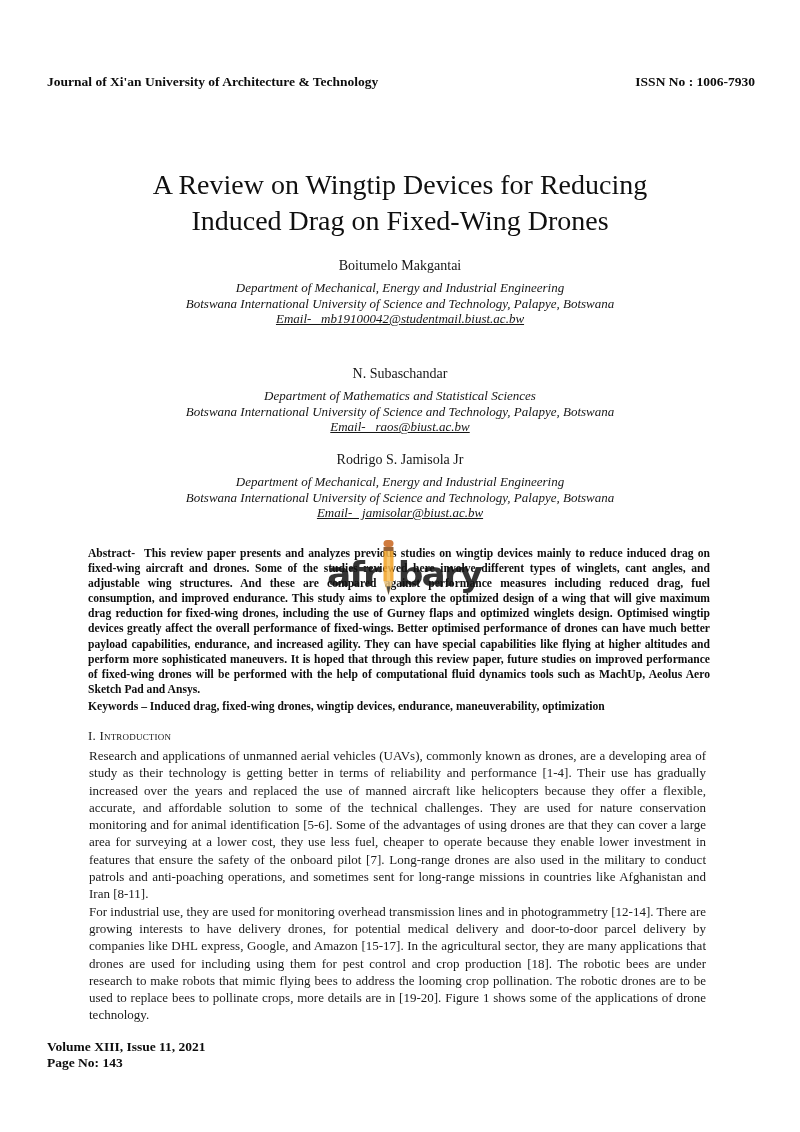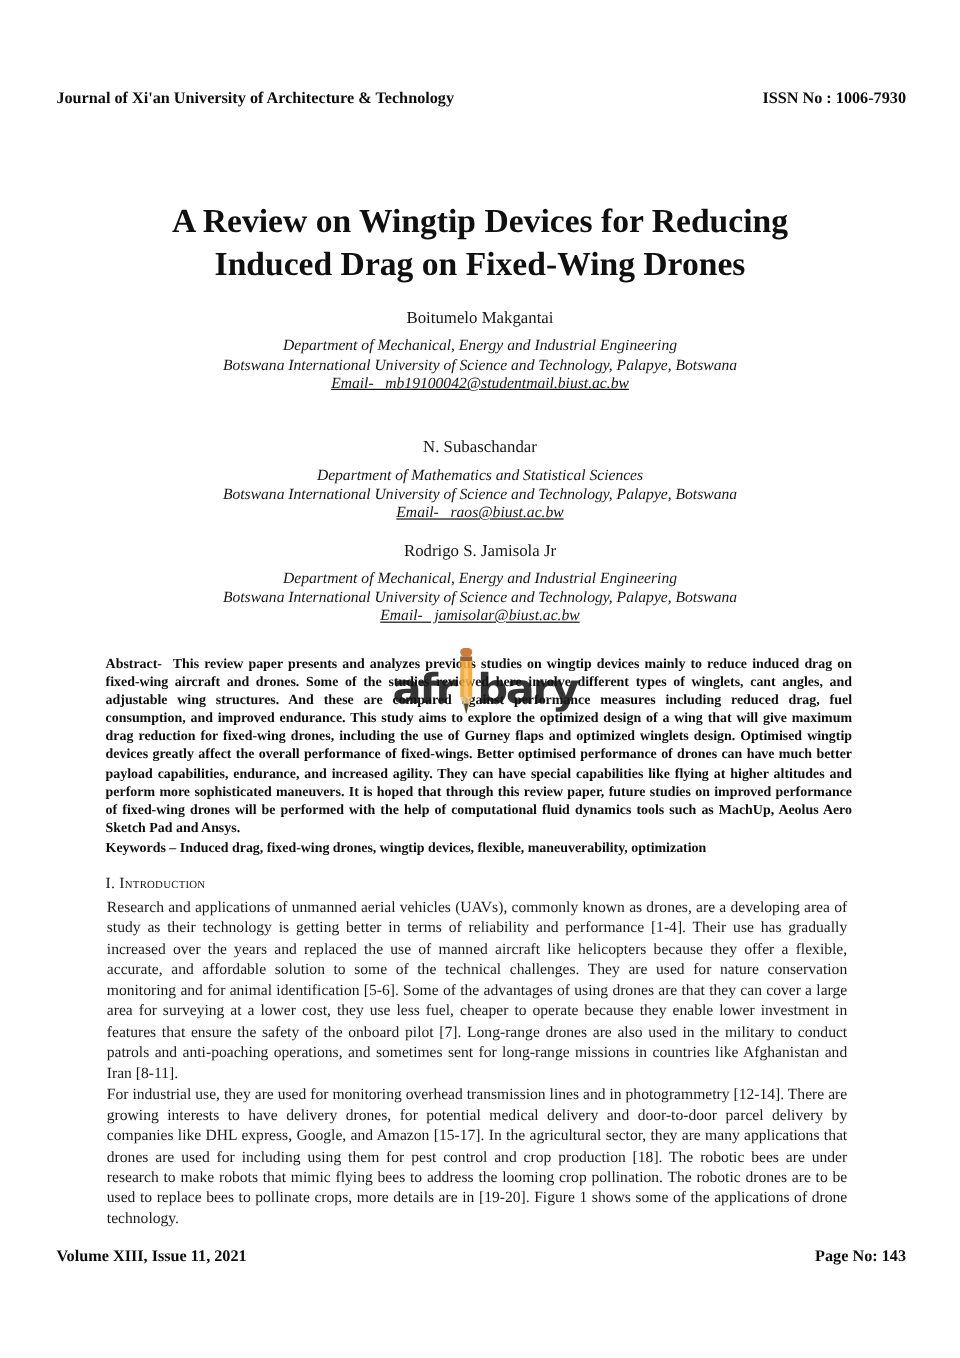--- a/index.html
+++ b/index.html
@@ -14,21 +14,21 @@
   .pg-header{
     position:absolute;top:74px;left:47px;right:45px;
     display:flex;justify-content:space-between;align-items:baseline;
     font-size:13.5px;font-weight:bold;color:#0d0d0d;gap:24px;
   }
   .title{
     position:absolute;top:167px;left:0;right:0;
     margin:0;text-align:center;
     font-size:28px;font-weight:normal;line-height:36px;color:#101010;
   }
-  .title .t-line{display:block;font-weight:bold;}
+  .title .t-line{display:block;}
   .author{
     position:absolute;left:0;right:0;text-align:center;
     font-size:13px;line-height:15.4px;color:#151515;
   }
   .a-name{font-size:14px;margin-bottom:7px;}
   .a-it{font-style:italic;}
   .a-email{font-style:italic;text-decoration:underline;white-space:pre-wrap;}
   .abstract{
     position:absolute;top:546px;left:88px;width:622px;
     margin:0;text-align:justify;
@@ -45,21 +45,21 @@
     font-size:13px;font-variant:small-caps;letter-spacing:.2px;color:#151515;
   }
   .body-text{
     position:absolute;top:747px;left:89px;width:617px;
     font-size:13px;line-height:17.3px;text-align:justify;color:#1a1a1a;
   }
   .body-text p{margin:0;}
   .pg-footer{
     position:absolute;top:1039px;left:47px;right:45px;
     display:flex;justify-content:space-between;align-items:baseline;
-    font-size:13.5px;font-weight:bold;color:#0d0d0d;
+    font-size:13.5px;font-weight:bold;color:#0d0d0d;flex-direction:column;
   }
   .watermark{
     position:absolute;top:539px;left:327px;
     display:flex;align-items:flex-end;
     opacity:.86;
     pointer-events:none;
   }
   .wm-text{
     font-family:"DejaVu Sans", sans-serif;
     font-weight:bold;
@@ -106,21 +106,21 @@
     <div class="a-it">Department of Mechanical, Energy and Industrial Engineering</div>
     <div class="a-it">Botswana International University of Science and Technology, Palapye, Botswana</div>
     <div class="a-email">Email-   jamisolar@biust.ac.bw</div>
   </section>
 
   <p class="abstract">
     <span class="abs-label">Abstract-</span><span>This review paper presents and analyzes previous studies on wingtip devices mainly to reduce induced drag on fixed-wing aircraft and drones. Some of the studies reviewed here involve different types of winglets, cant angles, and adjustable wing structures. And these are compared against performance measures including reduced drag, fuel consumption, and improved endurance. This study aims to explore the optimized design of a wing that will give maximum drag reduction for fixed-wing drones, including the use of Gurney flaps and optimized winglets design. Optimised wingtip devices greatly affect the overall performance of fixed-wings. Better optimised performance of drones can have much better payload capabilities, endurance, and increased agility. They can have special capabilities like flying at higher altitudes and perform more sophisticated maneuvers. It is hoped that through this review paper, future studies on improved performance of fixed-wing drones will be performed with the help of computational fluid dynamics tools such as MachUp, Aeolus Aero Sketch Pad and Ansys.</span>
   </p>
 
   <p class="keywords">
-    <span>Keywords – Induced drag, fixed-wing drones, wingtip devices, flexible, maneuverability, optimization</span>
+    <span>Keywords – Induced drag, fixed-wing drones, wingtip devices, endurance, maneuverability, optimization</span>
   </p>
 
   <h2 class="sec-head">
     <span>I. Introduction</span>
   </h2>
 
   <div class="body-text">
     <p>Research and applications of unmanned aerial vehicles (UAVs), commonly known as drones, are a developing area of study as their technology is getting better in terms of reliability and performance [1-4]. Their use has gradually increased over the years and replaced the use of manned aircraft like helicopters because they offer a flexible, accurate, and affordable solution to some of the technical challenges. They are used for nature conservation monitoring and for animal identification [5-6]. Some of the advantages of using drones are that they can cover a large area for surveying at a lower cost, they use less fuel, cheaper to operate because they enable lower investment in features that ensure the safety of the onboard pilot [7]. Long-range drones are also used in the military to conduct patrols and anti-poaching operations, and sometimes sent for long-range missions in countries like Afghanistan and Iran [8-11].</p>
     <p>For industrial use, they are used for monitoring overhead transmission lines and in photogrammetry [12-14]. There are growing interests to have delivery drones, for potential medical delivery and door-to-door parcel delivery by companies like DHL express, Google, and Amazon [15-17]. In the agricultural sector, they are many applications that drones are used for including using them for pest control and crop production [18]. The robotic bees are under research to make robots that mimic flying bees to address the looming crop pollination. The robotic drones are to be used to replace bees to pollinate crops, more details are in [19-20]. Figure 1 shows some of the applications of drone technology.</p>
   </div>

